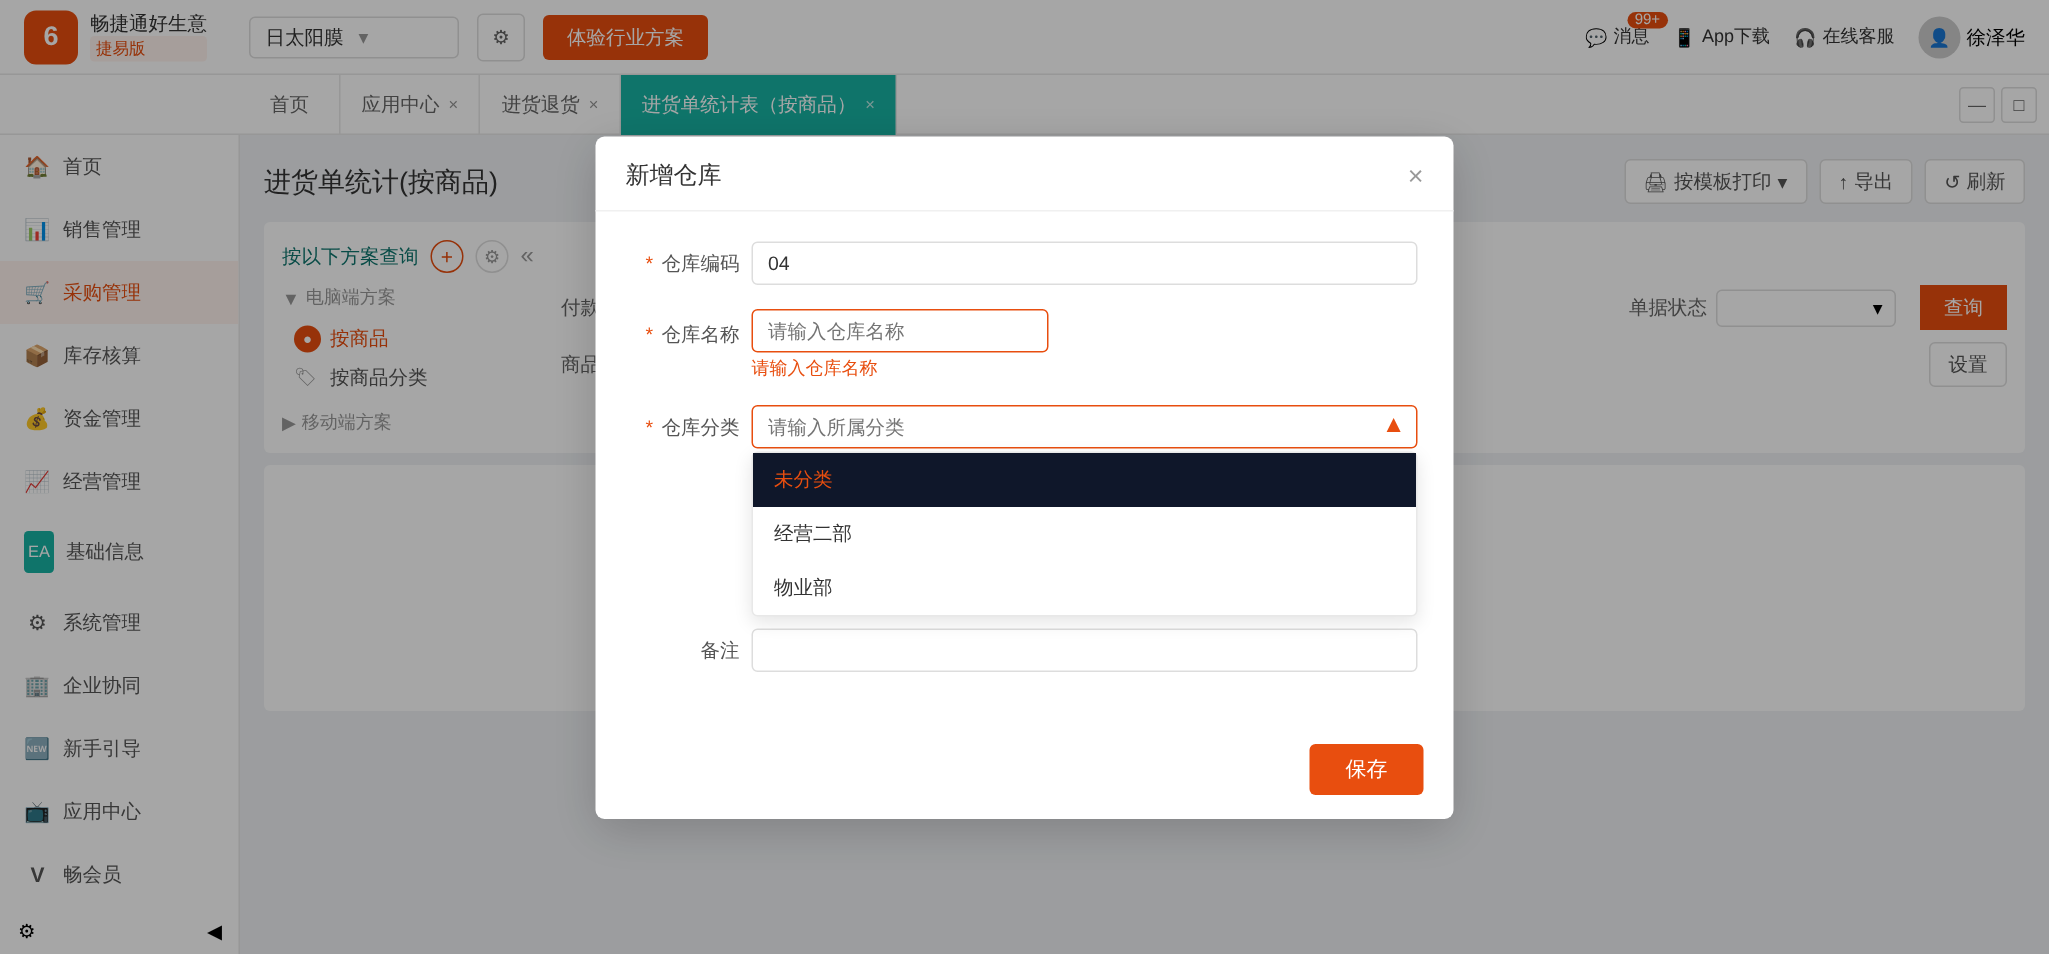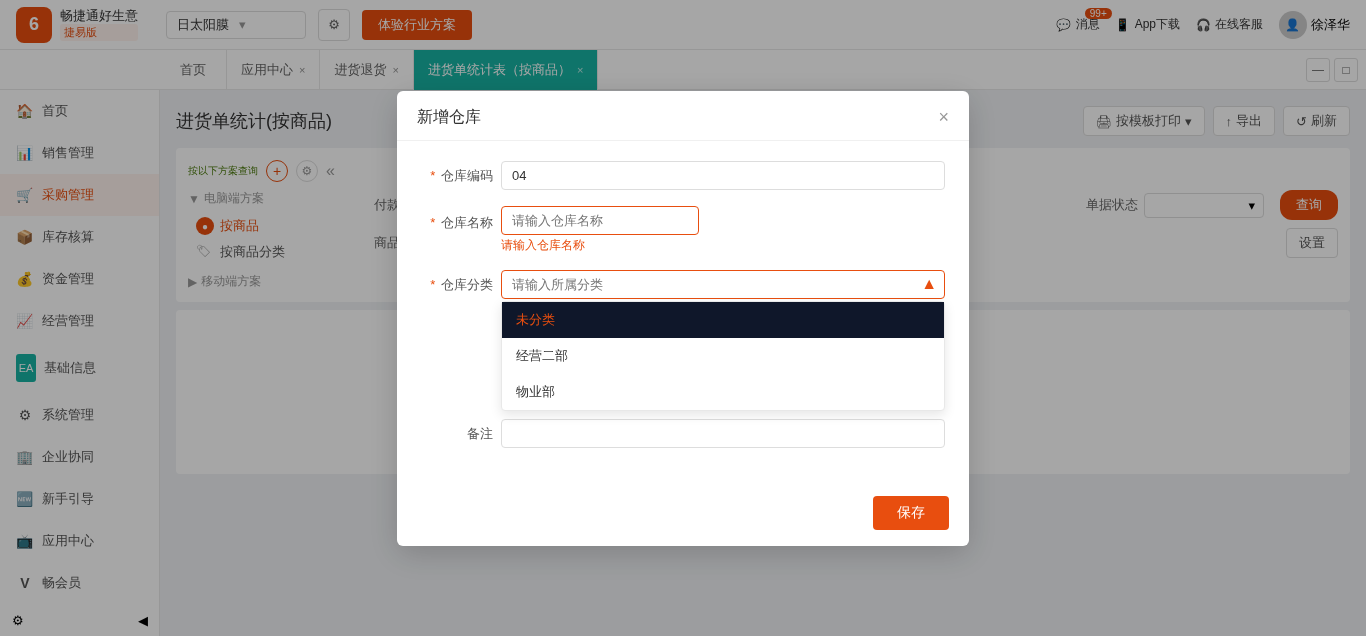--- a/index.html
+++ b/index.html
@@ -207,21 +207,21 @@
     }
     .page-title {
       font-size: 18px;
       color: #333;
       font-weight: 500;
     }
     .btn-primary {
       background: #e84e0f;
       color: #fff;
       border: none;
-      border-radius: 12px;
+      border-radius: 0;
       padding: 6px 16px;
       cursor: pointer;
       font-size: 13px;
     }
     .btn-secondary {
       background: #fff;
       color: #555;
       border: 1px solid #ddd;
       border-radius: 4px;
       padding: 5px 12px;
@@ -537,21 +537,21 @@
         </button>
         <button class="btn-secondary">
           <span>↺</span>
           <span>刷新</span>
         </button>
       </div>
     </div>
 
     <div style="background:#fff;border-radius:4px;padding:12px;margin-bottom:8px;">
       <div style="display:flex;align-items:center;gap:8px;margin-bottom:8px;">
-        <span style="color:#4d7c0f;font-size:10px;font-weight:500;">按以下方案查询</span>
+        <span style="color:#0f766e;font-size:13px;font-weight:500;">按以下方案查询</span>
         <button style="width:22px;height:22px;border:1px solid #e84e0f;border-radius:50%;background:#fff;color:#e84e0f;cursor:pointer;font-size:14px;display:flex;align-items:center;justify-content:center;">+</button>
         <button style="width:22px;height:22px;border:1px solid #ddd;border-radius:50%;background:#fff;color:#999;cursor:pointer;font-size:12px;display:flex;align-items:center;justify-content:center;">⚙</button>
         <button style="border:none;background:none;color:#999;cursor:pointer;font-size:16px;">«</button>
       </div>
       <div style="display:flex;gap:16px;">
 
         <div style="width:170px;flex-shrink:0;">
           <div style="font-size:12px;color:#999;margin-bottom:6px;display:flex;align-items:center;gap:4px;">
             <span>▼</span>
             <span>电脑端方案</span>

